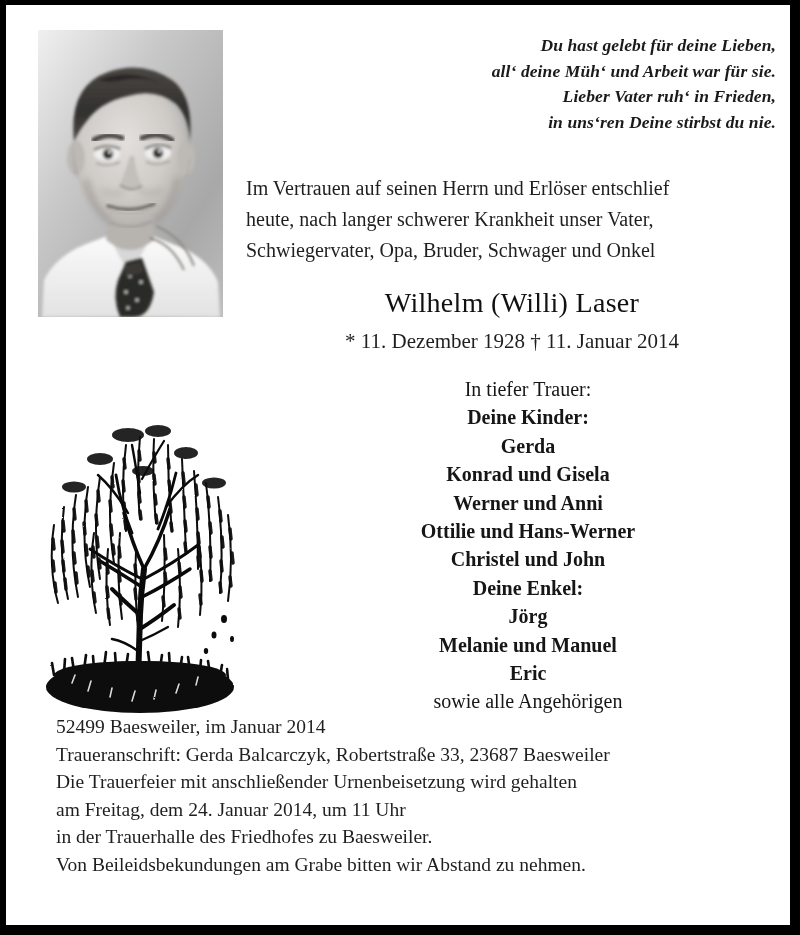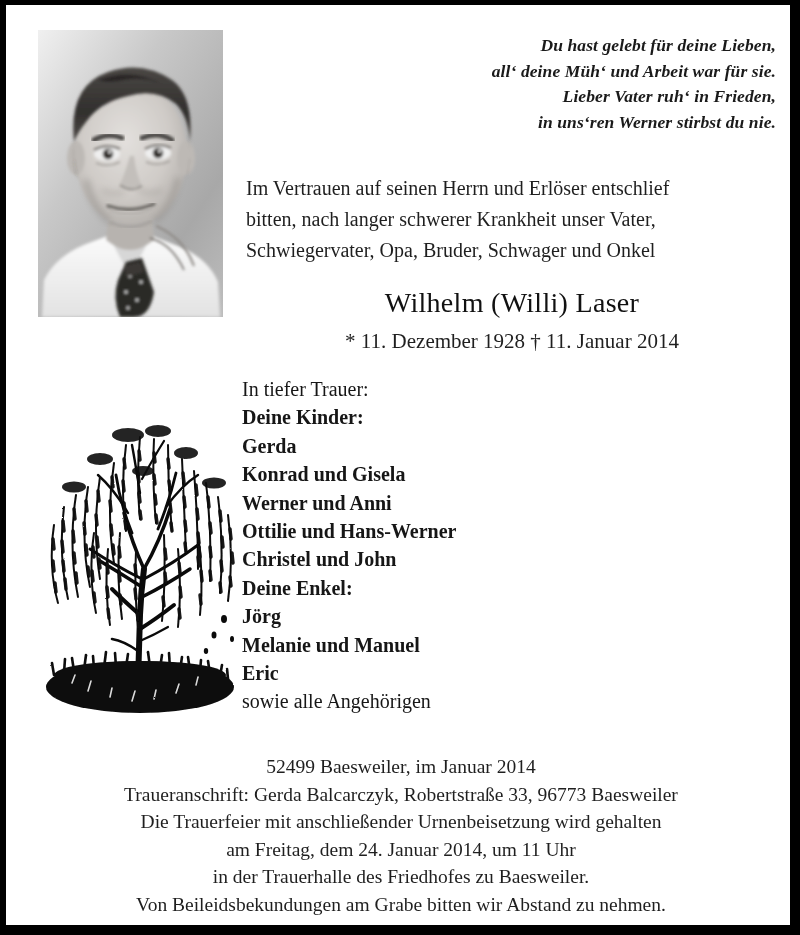--- a/index.html
+++ b/index.html
@@ -85,37 +85,38 @@
   #deceased .dates {
     font-size:21px;
     line-height:28px;
     color:#1f1f1f;
     margin-top:2px;
   }
 
   
   #mourners {
     position:absolute;
-    left:236px; top:370px;
+    left:252px; top:370px;
     width:540px;
+    text-align:center;
   }
   #mourners .line {
     font-size:20px;
     line-height:28.4px;
     color:#161616;
     white-space:nowrap;
   }
   #mourners .line.b { font-weight:bold; }
 
   
   #footer {
     position:absolute;
-    left:50px; top:748px;
+    left:50px; top:708px;
     width:690px;
-    text-align:center;
+    text-align:left;
   }
   #footer .line {
     font-size:19.5px;
     line-height:27.5px;
     color:#1f1f1f;
     white-space:nowrap;
   }
 </style>
 </head>
 <body>
@@ -414,26 +415,26 @@
             <path d="M44 300 l3 -8"></path>
           </g>
         </g>
       </svg>
     </div>
 
     <div id="poem">
       <div>Du hast gelebt für deine Lieben,</div>
       <div>all‘ deine Müh‘ und Arbeit war für sie.</div>
       <div>Lieber Vater ruh‘ in Frieden,</div>
-      <div>in uns‘ren Werner stirbst du nie.</div>
+      <div>in uns‘ren Deine stirbst du nie.</div>
     </div>
 
     <div id="intro">
       <div>Im Vertrauen auf seinen Herrn und Erlöser entschlief</div>
-      <div>bitten, nach langer schwerer Krankheit unser Vater,</div>
+      <div>heute, nach langer schwerer Krankheit unser Vater,</div>
       <div>Schwiegervater, Opa, Bruder, Schwager und Onkel</div>
     </div>
 
     <div id="deceased">
       <div class="name">Wilhelm (Willi) Laser</div>
       <div class="dates">* 11. Dezember 1928   † 11. Januar 2014</div>
     </div>
 
     <div id="mourners">
       <div class="line">In tiefer Trauer:</div>
@@ -445,21 +446,21 @@
       <div class="line b">Christel und John</div>
       <div class="line b">Deine Enkel:</div>
       <div class="line b">Jörg</div>
       <div class="line b">Melanie und Manuel</div>
       <div class="line b">Eric</div>
       <div class="line">sowie alle Angehörigen</div>
     </div>
 
     <div id="footer">
       <div class="line">52499 Baesweiler, im Januar 2014</div>
-      <div class="line">Traueranschrift: Gerda Balcarczyk, Robertstraße 33, 96773 Baesweiler</div>
+      <div class="line">Traueranschrift: Gerda Balcarczyk, Robertstraße 33, 23687 Baesweiler</div>
       <div class="line">Die Trauerfeier mit anschließender Urnenbeisetzung wird gehalten</div>
       <div class="line">am Freitag, dem 24. Januar 2014, um 11 Uhr</div>
       <div class="line">in der Trauerhalle des Friedhofes zu Baesweiler.</div>
       <div class="line">Von Beileidsbekundungen am Grabe bitten wir Abstand zu nehmen.</div>
     </div>
 
   </div>
 </div>
 
 </body></html>

